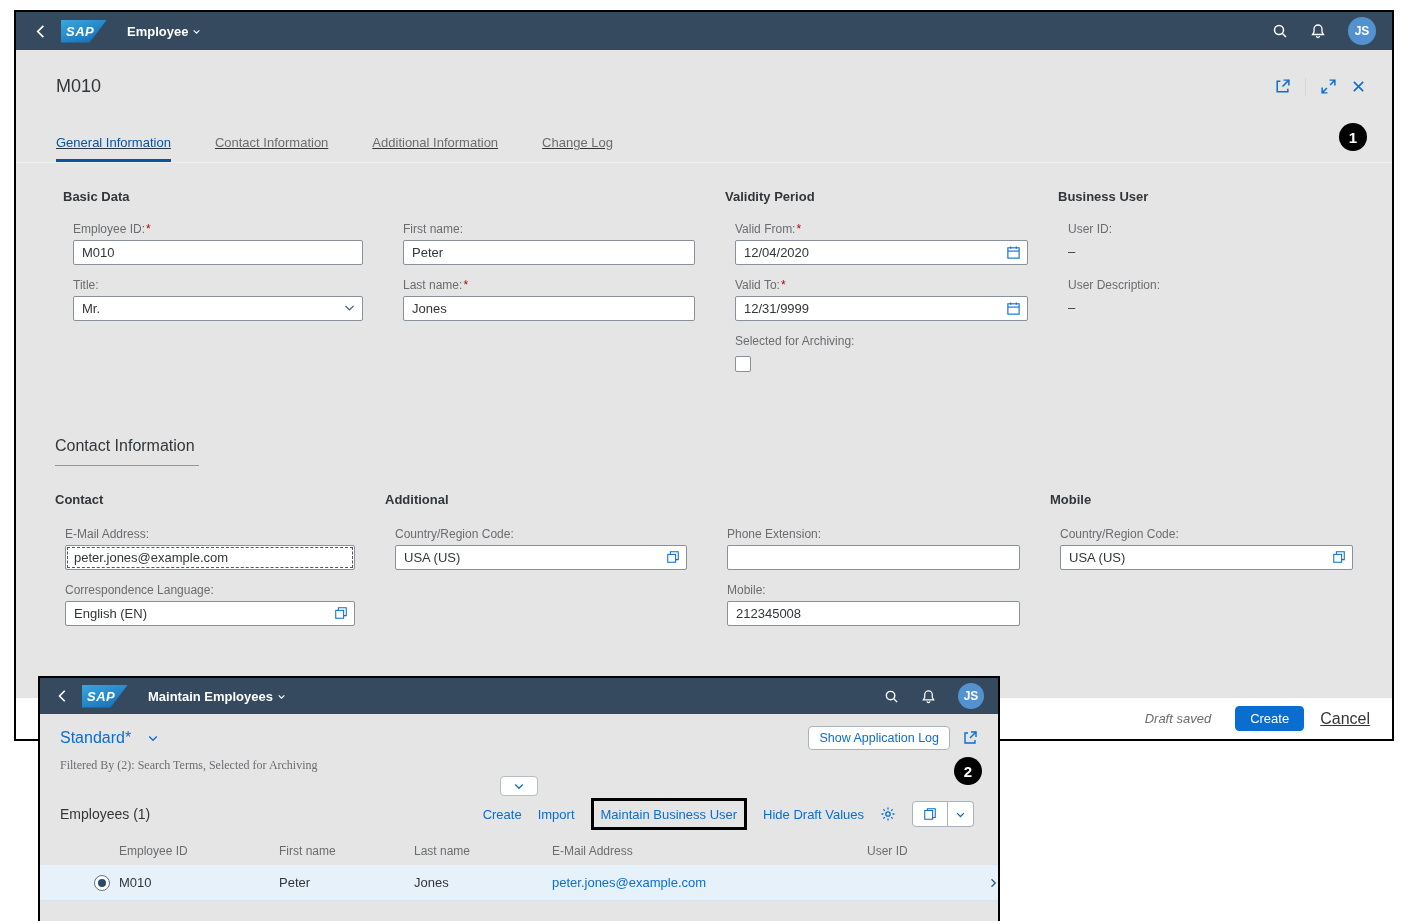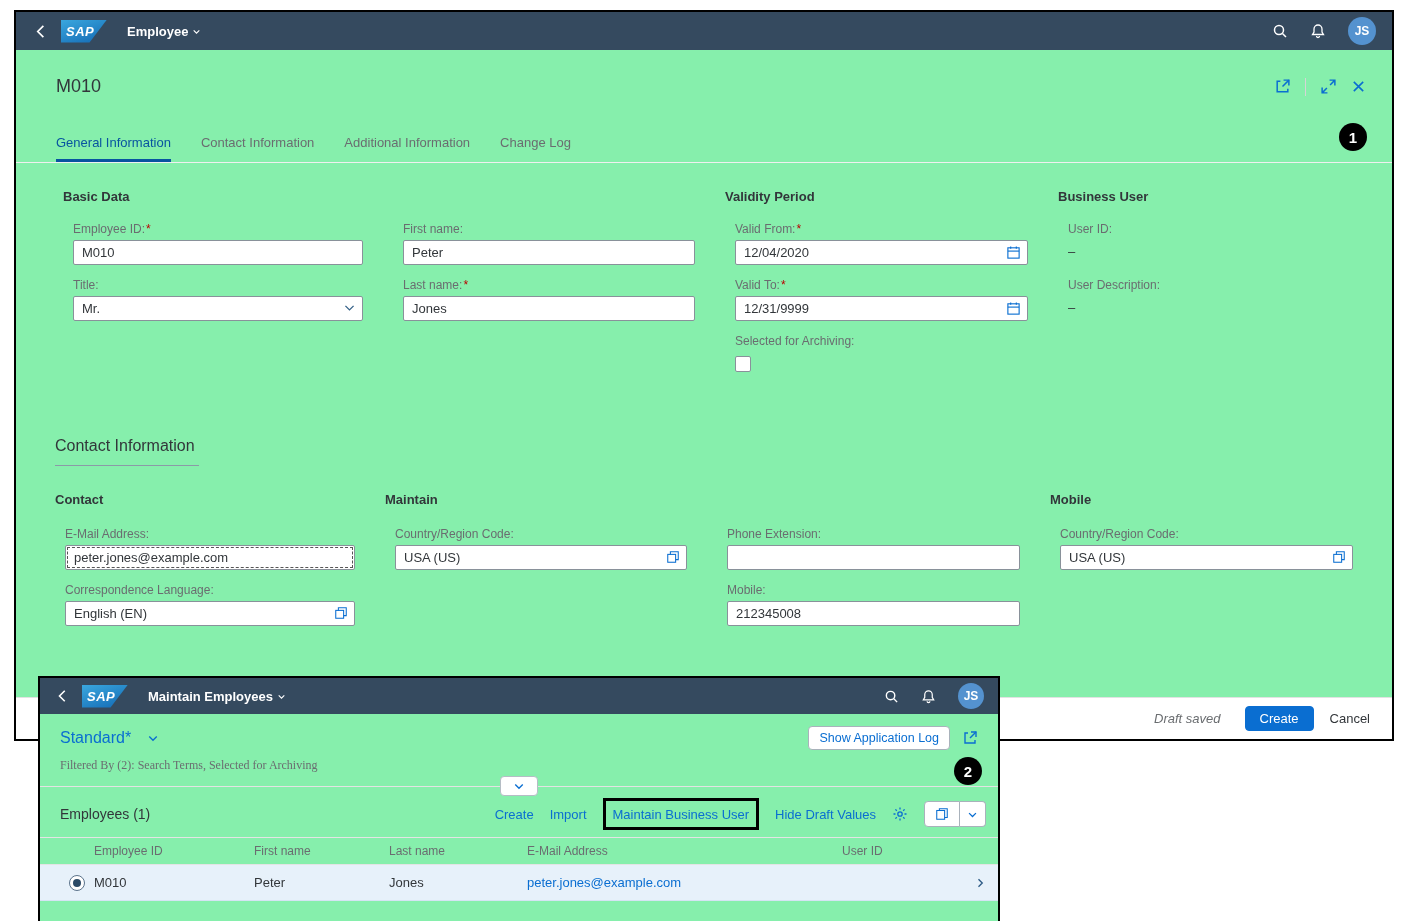--- a/index.html
+++ b/index.html
@@ -3,21 +3,21 @@
 <meta charset="utf-8">
 <style>
   * { box-sizing: border-box; margin: 0; padding: 0; }
   html, body {
     width: 1408px; height: 921px;
     background: #fff;
     font-family: "Liberation Sans", sans-serif;
     overflow: hidden; position: relative;
     color: #32363a;
   }
-  .window { position: absolute; background: #86efac; border: 2px solid #000; }
+  .window { position: absolute; background: #e5e5e5; border: 2px solid #000; }
   #window1 { left: 14px; top: 10px; width: 1380px; height: 731px; }
   #window2 { left: 38px; top: 676px; width: 962px; height: 300px; z-index: 5; }
 
   
   .shell { display: flex; align-items: center; background: #354a5f; color: #fff; padding: 0 16px; }
   #window1 .shell { height: 38px; }
   #window2 .shell { height: 36px; padding: 0 14px; }
   .icon { display: inline-flex; align-items: center; justify-content: center; color: inherit; }
   .icon svg { display: block; }
   .back-btn { display: flex; align-items: center; padding: 2px; cursor: pointer; }
@@ -46,21 +46,21 @@
   #badge1 { right: 25px; top: 111px; }
   #badge2 { right: 16px; top: 79px; }
 
   
   .page-header { display: flex; align-items: center; padding: 26px 26px 0 40px; }
   .page-title { font-size: 18px; color: #32363a; }
   .header-actions { margin-left: auto; display: flex; align-items: center; gap: 14px; color: #0a6ed1; }
   .header-actions .icon { cursor: pointer; }
   .vsep { width: 1px; height: 18px; background: #d5d5d5; }
 
-  .tabs { display: flex; gap: 30px; padding: 0 40px; margin-top: 38px; border-bottom: 1px solid #f0f0f0; }
+  .tabs { display: flex; gap: 44px; padding: 0 40px; margin-top: 38px; border-bottom: 1px solid #f0f0f0; text-decoration: underline; }
   .tab { font-size: 13px; color: #6a6d70; padding-bottom: 12px; cursor: pointer; }
   .tab.active { color: #0854a0; padding-bottom: 9px; border-bottom: 3px solid #0854a0; }
 
   .form-area { padding: 26px 40px 0 47px; }
   .grid4 { display: grid; grid-template-columns: 300px 302px 303px 303px; column-gap: 30px; }
   .sec-title { font-size: 13px; font-weight: bold; color: #32363a; margin-bottom: 18px; }
   .field { margin-bottom: 13px; margin-left: 10px; }
   .flabel { font-size: 12px; color: #6a6d70; margin-bottom: 4px; }
   .req { color: #bb0000; margin-left: 1px; }
   .inpwrap { position: relative; }
@@ -87,52 +87,52 @@
   .footer {
     position: absolute; left: 0; right: 0; bottom: 0; height: 42px; background: #fff;
     border-top: 1px solid #e2e2e2; display: flex; align-items: center;
     justify-content: flex-end; gap: 16px; padding: 0 22px;
   }
   .draft { font-style: italic; color: #6a6d70; font-size: 13px; margin-right: 8px; }
   .btn-primary {
     background: #0a6ed1; color: #fff; border: 1px solid #0a6ed1; border-radius: 4px;
     font-size: 13px; padding: 4px 14px; font-family: inherit; cursor: pointer;
   }
-  .btn-plain { background: none; border: none; color: #32363a; font-size: 13px; font-family: inherit; cursor: pointer; }
+  .btn-plain { background: none; border: none; color: #32363a; font-size: 16px; font-family: inherit; cursor: pointer; text-decoration: underline; }
 
   
   .vh-header { padding: 12px 20px 0 20px; }
   .vh-row { display: flex; align-items: center; }
   .variant { display: flex; align-items: center; gap: 16px; color: #0a6ed1; font-size: 16px; cursor: pointer; }
   .vh-actions { margin-left: auto; display: flex; align-items: center; gap: 12px; }
   .btn-outline {
     border: 1px solid #a9b2bb; border-radius: 4px; background: #fff; color: #0a6ed1;
     font-size: 12.5px; padding: 4px 10px; font-family: inherit; cursor: pointer;
   }
   .filter-text { font-size: 12px; color: #6a6d70; margin-top: 8px; font-family: Liberation Serif, serif; }
   .divider-row { position: relative; border-top: 1px solid #e3e3e3; margin-top: 13px; }
   .collapse-btn {
     position: absolute; left: 50%; top: -11px; transform: translateX(-50%);
     width: 38px; height: 20px; background: #fff; border: 1px solid #b5bdc5; border-radius: 4px;
     display: flex; align-items: center; justify-content: center; color: #0a6ed1; cursor: pointer;
   }
-  .table-toolbar { display: flex; align-items: center; padding: 14px 12px 10px 20px; }
+  .table-toolbar { display: flex; align-items: center; padding: 14px 24px 10px 20px; }
   .table-title { font-size: 14px; color: #32363a; }
   .tb-actions { margin-left: auto; display: flex; align-items: center; gap: 16px; }
   .tb-link { color: #0a6ed1; font-size: 13px; background: none; border: none; font-family: inherit; cursor: pointer; white-space: nowrap; }
   .highlight-box { border: 3px solid #000; padding: 4px 7px; margin: -4px 0; }
   .gear-btn { color: #0a6ed1; background: none; border: none; cursor: pointer; display: flex; }
   .split-btn { display: flex; }
   .seg {
     border: 1px solid #a9b2bb; background: #fff; color: #0a6ed1; height: 26px;
     display: flex; align-items: center; justify-content: center; cursor: pointer;
   }
   .seg.main { width: 36px; border-radius: 4px 0 0 4px; }
   .seg.arrow { width: 26px; border-left: none; border-radius: 0 4px 4px 0; }
-  .tbl-header, .tbl-row { display: grid; grid-template-columns: 20px 34px 160px 135px 138px 315px 120px 1fr; align-items: center; }
+  .tbl-header, .tbl-row { display: grid; grid-template-columns: 20px 34px 160px 135px 138px 315px 120px 1fr; align-items: center; padding-left: 25px; }
   .tbl-header {
     height: 28px; border-top: 1px solid #e4e4e4; border-bottom: 1px solid #e4e4e4;
     color: #6a6d70; font-size: 12px;
   }
   .tbl-row { height: 36px; background: #e7f1fa; border-bottom: 1px solid #d5e4f3; font-size: 13px; color: #32363a; cursor: pointer; }
   .radio { width: 16px; height: 16px; border: 1px solid #5b738b; border-radius: 50%; position: relative; background: #fff; justify-self: center; cursor: pointer; }
   .radio::after { content: ""; position: absolute; inset: 3px; border-radius: 50%; background: #2b4a66; }
   .cell-id { font-size: 13px; color: #32363a; }
   .link { color: #0a6ed1; cursor: pointer; }
   .row-chev { justify-self: end; padding-right: 12px; color: #2c5a85; }
@@ -291,21 +291,21 @@
       </div>
       <div></div>
     </div>
   </div>
 
   <div class="contact-heading">Contact Information</div>
 
   <div class="groups">
     <div class="grid4">
       <div class="grp-title">Contact</div>
-      <div class="grp-title">Maintain</div>
+      <div class="grp-title">Additional</div>
       <div></div>
       <div class="grp-title">Mobile</div>
 
       <div class="field">
         <div class="flabel">E-Mail Address:</div>
         <input class="inp focused" value="peter.jones@example.com" style="">
       </div>
       <div class="field">
         <div class="flabel">Country/Region Code:</div>
         <div class="inpwrap">

